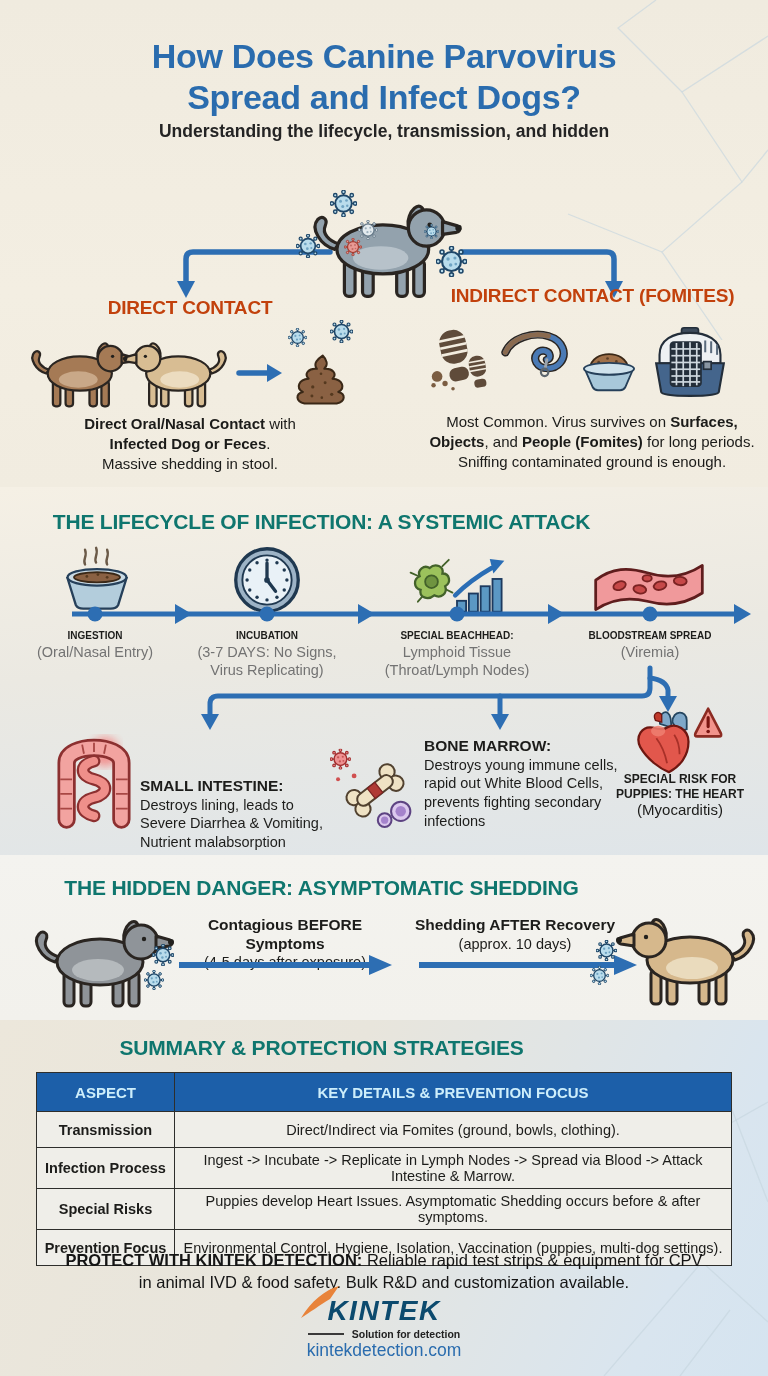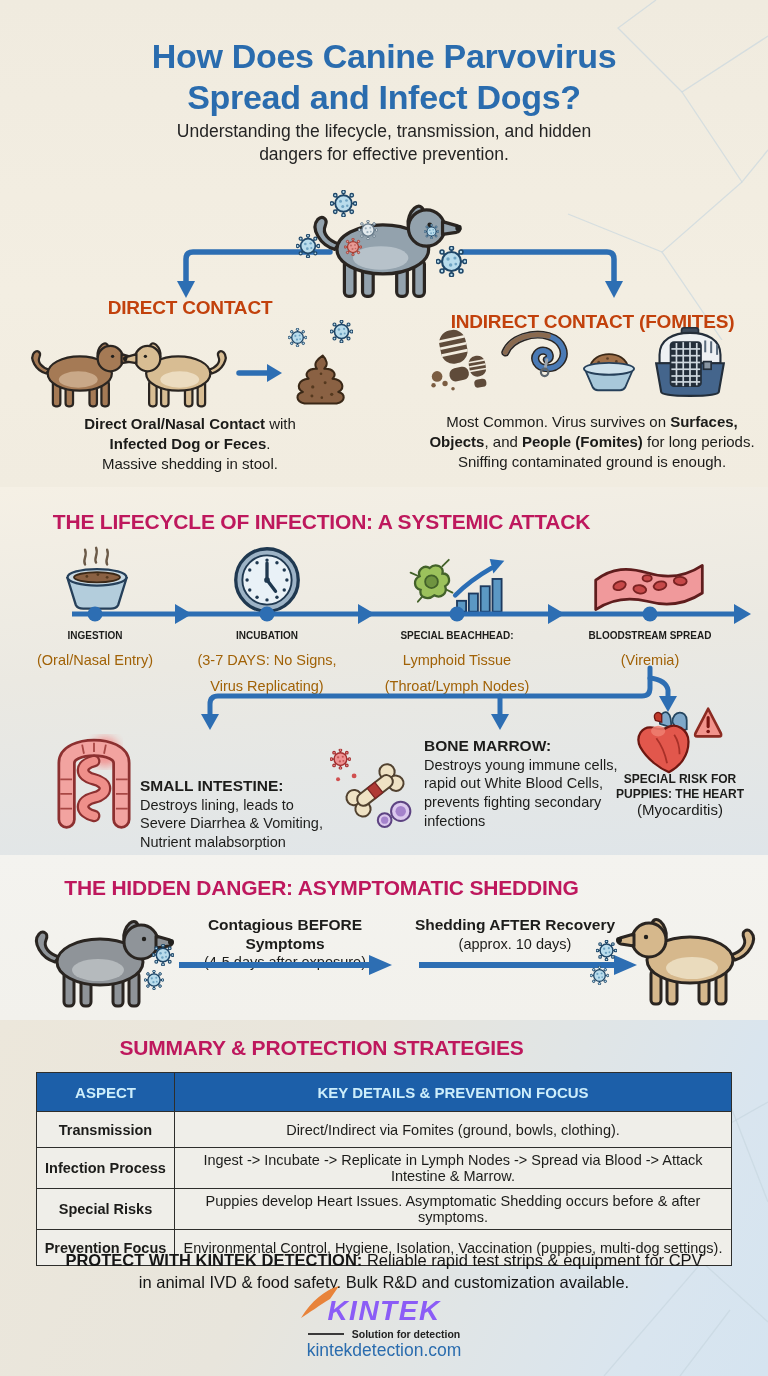--- a/index.html
+++ b/index.html
@@ -11,29 +11,29 @@
   .abs{position:absolute;}
   .band{position:absolute;left:0;width:768px;}
   .band-top{top:0;height:487px;background:linear-gradient(180deg,#f0ebdf 0%,#f3eee2 60%,#f1ece0 100%);}
   .band-life{top:487px;height:368px;background:linear-gradient(175deg,#f5f0e5 0%,#ebe9e2 45%,#dfe5e9 100%);}
   .band-shed{top:855px;height:165px;background:linear-gradient(180deg,#f4f3ef 0%,#f2f1ec 100%);}
   .band-sum{top:1020px;height:356px;background:linear-gradient(115deg,#ece7db 0%,#e8e5dc 40%,#d9e5ef 85%,#d5e4f0 100%);}
   .decor{position:absolute;pointer-events:none;}
   .decor polyline,.decor line{fill:none;stroke:#c6d5de;stroke-width:1.3;opacity:.65;}
 
   .h1{width:768px;text-align:center;font-size:34px;font-weight:800;color:#2a6cae;line-height:1.22;letter-spacing:-.3px;}
-  .subtitle{width:768px;text-align:center;font-size:17.5px;font-weight:400;color:#242424;line-height:1.32;}
-  .sec-heading{width:643px;text-align:center;font-size:21px;font-weight:800;color:#be185d;letter-spacing:-.2px;}
+  .subtitle{width:768px;text-align:center;font-size:17.5px;font-weight:700;color:#242424;line-height:1.32;}
+  .sec-heading{width:643px;text-align:center;font-size:21px;font-weight:800;color:#0f766e;letter-spacing:-.2px;}
   .sub-heading{text-align:center;font-size:19px;font-weight:800;color:#c2410c;letter-spacing:-.2px;}
   .body-txt{text-align:center;font-size:15px;line-height:1.32;color:#1b1b19;}
   .body-txt b{font-weight:800;}
 
   .stage-label{position:absolute;text-align:center;}
   .stage-title{font-size:10px;font-weight:800;line-height:1.25;}
-  .stage-sub{font-size:14.5px;line-height:1.25;color:#a16207;margin-top:8px;}
+  .stage-sub{font-size:14.5px;line-height:1.25;color:#737373;}
 
   .target-txt{position:absolute;text-align:left;}
   .target-title{font-size:15.5px;font-weight:800;line-height:1.26;}
   .target-desc{font-size:14.5px;line-height:1.3;color:#1d1d1b;}
   .risk-block{position:absolute;text-align:center;}
   .risk-title{font-size:12px;font-weight:800;line-height:1.22;}
   .risk-sub{font-size:15px;}
 
   .shed-step{position:absolute;text-align:center;}
   .shed-title{font-size:15.5px;font-weight:800;line-height:1.2;}
@@ -44,21 +44,21 @@
   table.sumtab th{background:#1c5fa9;color:#cdeefb;font-size:15px;font-weight:800;height:30px;}
   table.sumtab td{background:#efeee9;font-size:14.5px;height:27px;}
   td.aspect{font-weight:800;font-size:15px;}
   .col-aspect{width:138px;}
 
   .promo{position:absolute;text-align:center;font-size:16.5px;line-height:1.32;color:#151515;}
   .promo b{font-weight:800;}
 
   .logo-wrap{position:absolute;left:0;width:768px;text-align:center;}
   .logo-inner{position:relative;display:inline-block;}
-  .logo-text{font-size:28px;font-weight:800;font-style:italic;color:#8b5cf6;letter-spacing:1.5px;line-height:1;}
+  .logo-text{font-size:28px;font-weight:800;font-style:italic;color:#0c4a6e;letter-spacing:1.5px;line-height:1;}
   .logo-swoosh{position:absolute;left:-7px;top:-11px;width:38px;height:36px;}
   .tagline-row{display:flex;align-items:center;justify-content:center;gap:8px;margin-top:3px;}
   .tag-rule{display:inline-block;width:36px;height:2px;background:#3a3a3a;}
   .tagline{font-size:10.5px;font-weight:700;color:#222;}
   .website{position:absolute;left:0;width:768px;text-align:center;font-size:17.5px;color:#2a6cae;}
 
   svg.line-art{position:absolute;overflow:visible;}
   .blue-stroke{stroke:#2d6eb3;stroke-width:5.5;fill:none;stroke-linecap:round;stroke-linejoin:round;}
   .blue-fill{fill:#2d6eb3;}
 
@@ -353,21 +353,20 @@
       </symbol>
     </defs>
   </svg>
 
   <div class="abs h1" style="top:36px">
     <div>How Does Canine Parvovirus</div>
     <div>Spread and Infect Dogs?</div>
   </div>
   <div class="abs subtitle" style="top:120px">
     <div>Understanding the lifecycle, transmission, and hidden</div>
-    <div>dangers for effective prevention.</div>
   </div>
 
   <svg class="line-art" style="left:0;top:0;width:768px;height:330px" viewBox="0 0 768 330">
     <path class="blue-stroke" d="M330,252 H193 Q186,252 186,259 V282"></path>
     <path class="blue-fill" d="M177,281 L195,281 L186,298 Z"></path>
     <path class="blue-stroke" d="M462,252 H607 Q614,252 614,259 V282"></path>
     <path class="blue-fill" d="M605,281 L623,281 L614,298 Z"></path>
   </svg>
 
   <svg class="line-art" style="left:306px;top:196px;width:160px;height:111px" viewBox="0 0 150 104" role="img">
@@ -415,21 +414,21 @@
   <svg class="line-art" style="left:330px;top:320px;width:23px;height:23px" viewBox="0 0 36 36">
       <use href="#sym-virus"></use>
     </svg>
 
   <div class="abs body-txt" style="left:45px;top:414px;width:290px">
     <b>Direct Oral/Nasal Contact</b><span> with</span><br>
     <b>Infected Dog or Feces</b><span>.</span><br>
     <span>Massive shedding in stool.</span>
   </div>
 
-  <div class="abs sub-heading" style="left:420px;top:311px;width:345px">INDIRECT CONTACT (FOMITES)</div>
+  <div class="abs sub-heading" style="left:420px;top:285px;width:345px">INDIRECT CONTACT (FOMITES)</div>
 
   <svg class="line-art" style="left:430px;top:326px;width:62px;height:76px" viewBox="0 0 70 84">
       <use href="#sym-footprint"></use>
     </svg>
   <svg class="line-art" style="left:498px;top:330px;width:74px;height:64px" viewBox="0 0 100 86">
       <use href="#sym-leash"></use>
     </svg>
   <svg class="line-art" style="left:578px;top:350px;width:62px;height:45px" viewBox="0 0 84 60">
       <use href="#sym-bowlfood"></use>
     </svg>

